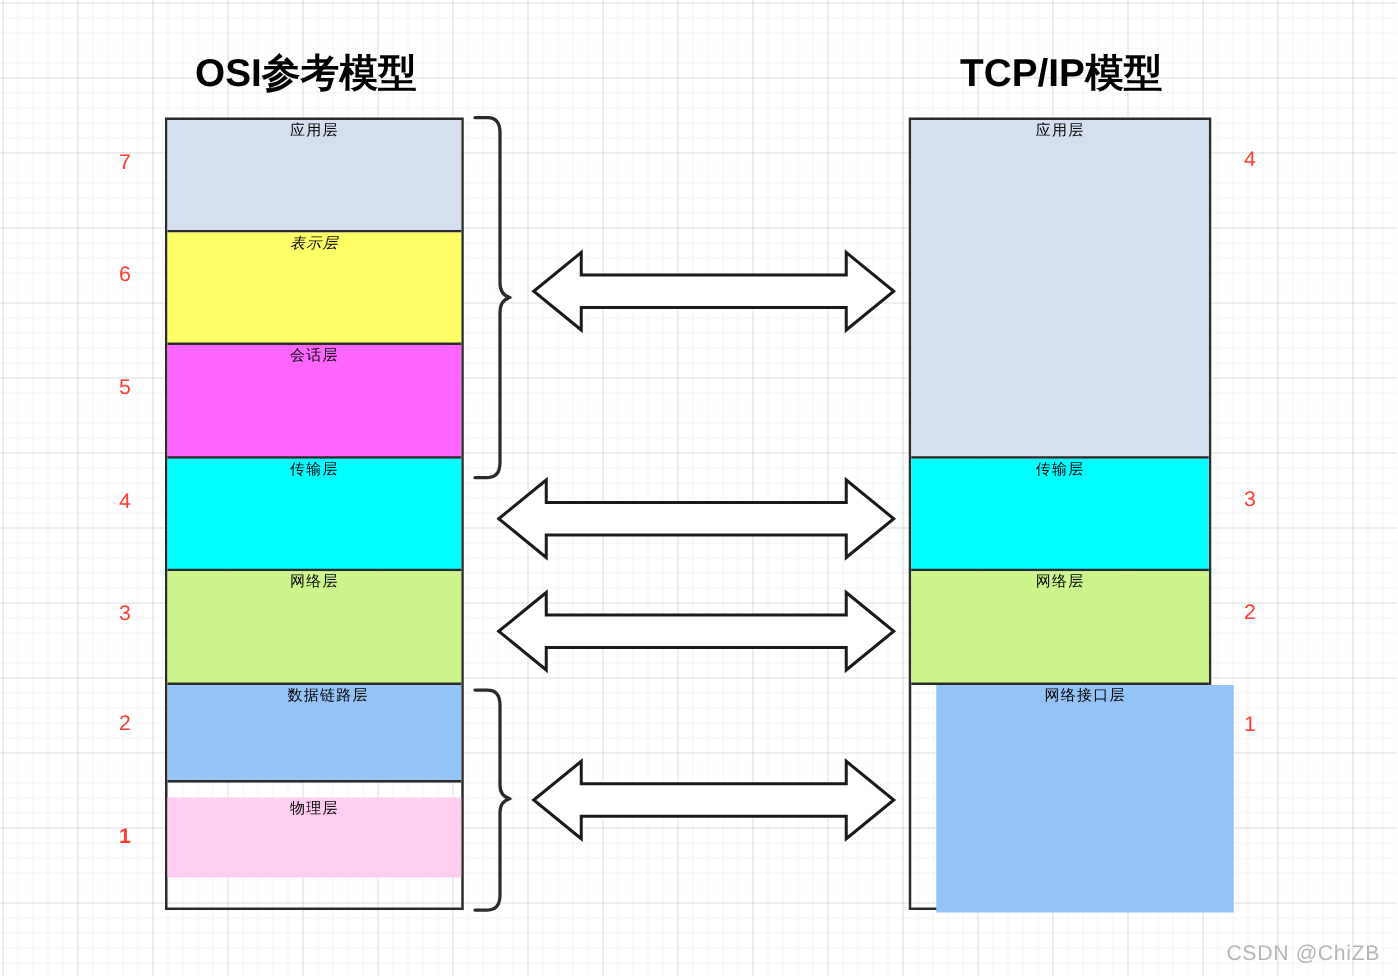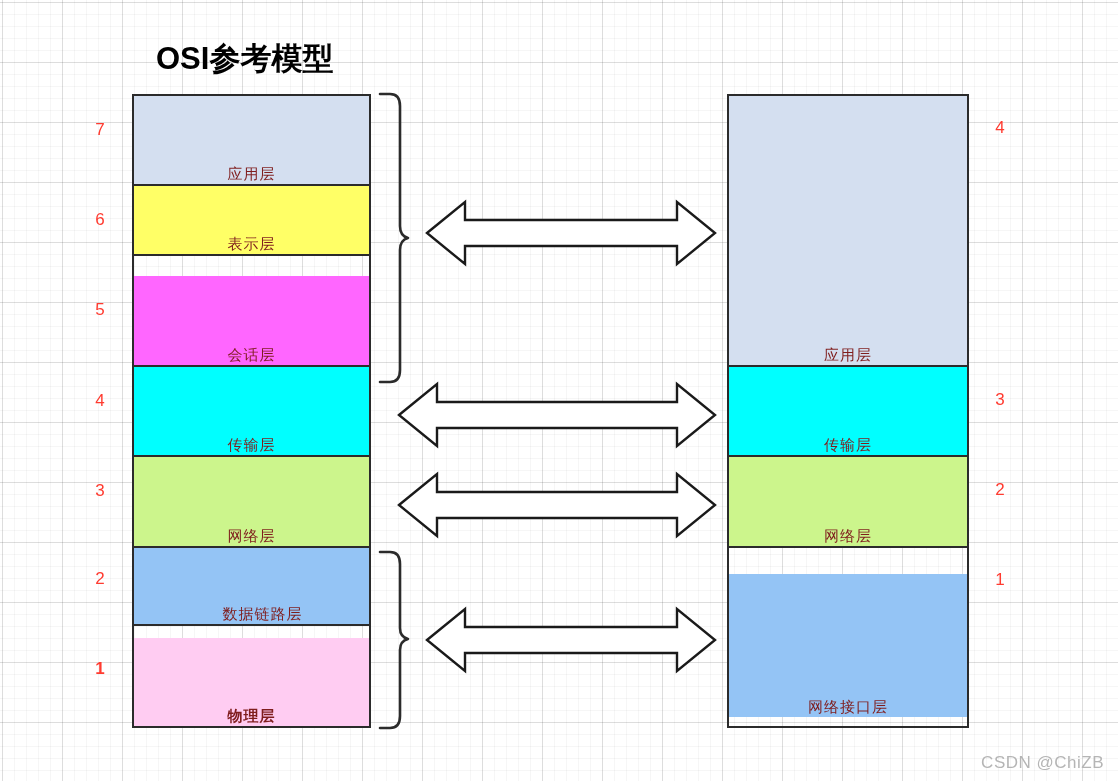--- a/index.html
+++ b/index.html
@@ -42,24 +42,24 @@
   #osi-stack { left: 132px; top: 94px; width: 239px; height: 634px; }
   #tcp-stack { left: 727px; top: 94px; width: 242px; height: 634px; }
 
   .layer {
     position: absolute;
     left: 0;
     width: 100%;
     box-sizing: border-box;
     border-bottom: 2px solid #2b2b2b;
     display: flex;
-    align-items: flex-end;
+    align-items: flex-start;
     justify-content: center;
-    font-size: 15px;
-    color: #7f1d1d;
+    font-size: 12px;
+    color: #000000;
     letter-spacing: 1px;
   }
   .layer.last { border-bottom: none; }
 
   .num {
     position: absolute;
     font-size: 17px;
     color: #ff3b30;
     text-align: center;
     width: 24px;
@@ -77,41 +77,42 @@
     color: #b5b5b5;
     letter-spacing: 0.5px;
   }
 </style>
 </head>
 <body>
 
 <div id="canvas">
 
   <div class="title" id="osi-title">OSI参考模型</div>
+  <div class="title" id="tcp-title">TCP/IP模型</div>
 
   <div class="stack" id="osi-stack">
     <div class="layer" style="top:0px;height:90px;background:#d4dff0;">
       <span>应用层</span>
     </div>
-    <div class="layer" style="top:90px;height:70px;background:#ffff66;">
+    <div class="layer" style="top:90px;height:90px;background:#ffff66;font-style:italic;">
       <span>表示层</span>
     </div>
     <div class="layer" style="top:180px;height:91px;background:#ff66ff;">
       <span>会话层</span>
     </div>
     <div class="layer" style="top:271px;height:90px;background:#00ffff;">
       <span>传输层</span>
     </div>
     <div class="layer" style="top:361px;height:91px;background:#ccf58c;">
       <span>网络层</span>
     </div>
     <div class="layer" style="top:452px;height:78px;background:#94c4f5;padding-left:22px;">
       <span>数据链路层</span>
     </div>
-    <div class="layer last" style="top:542px;height:88px;background:#ffccf2;font-weight:bold;">
+    <div class="layer last" style="top:542px;height:64px;background:#ffccf2;">
       <span>物理层</span>
     </div>
   </div>
 
   <div class="num" style="left:88px; top:120px;">7</div>
   <div class="num" style="left:88px; top:210px;">6</div>
   <div class="num" style="left:88px; top:300px;">5</div>
   <div class="num" style="left:88px; top:391px;">4</div>
   <div class="num" style="left:88px; top:481px;">3</div>
   <div class="num" style="left:88px; top:569px;">2</div>
@@ -120,21 +121,21 @@
   <div class="stack" id="tcp-stack">
     <div class="layer" style="top:0px;height:271px;background:#d4dff0;">
       <span>应用层</span>
     </div>
     <div class="layer" style="top:271px;height:90px;background:#00ffff;">
       <span>传输层</span>
     </div>
     <div class="layer" style="top:361px;height:91px;background:#ccf58c;">
       <span>网络层</span>
     </div>
-    <div class="layer last" style="top:478px;height:143px;background:#94c4f5;">
+    <div class="layer last" style="top:452px;height:182px;background:#94c4f5;margin-left:20px;">
       <span>网络接口层</span>
     </div>
   </div>
 
   <div class="num" style="left:988px; top:118px;">4</div>
   <div class="num" style="left:988px; top:390px;">3</div>
   <div class="num" style="left:988px; top:480px;">2</div>
   <div class="num" style="left:988px; top:570px;">1</div>
 
   <div class="brace-wrap" style="left:378px; top:90px; width:34px; height:296px;">

